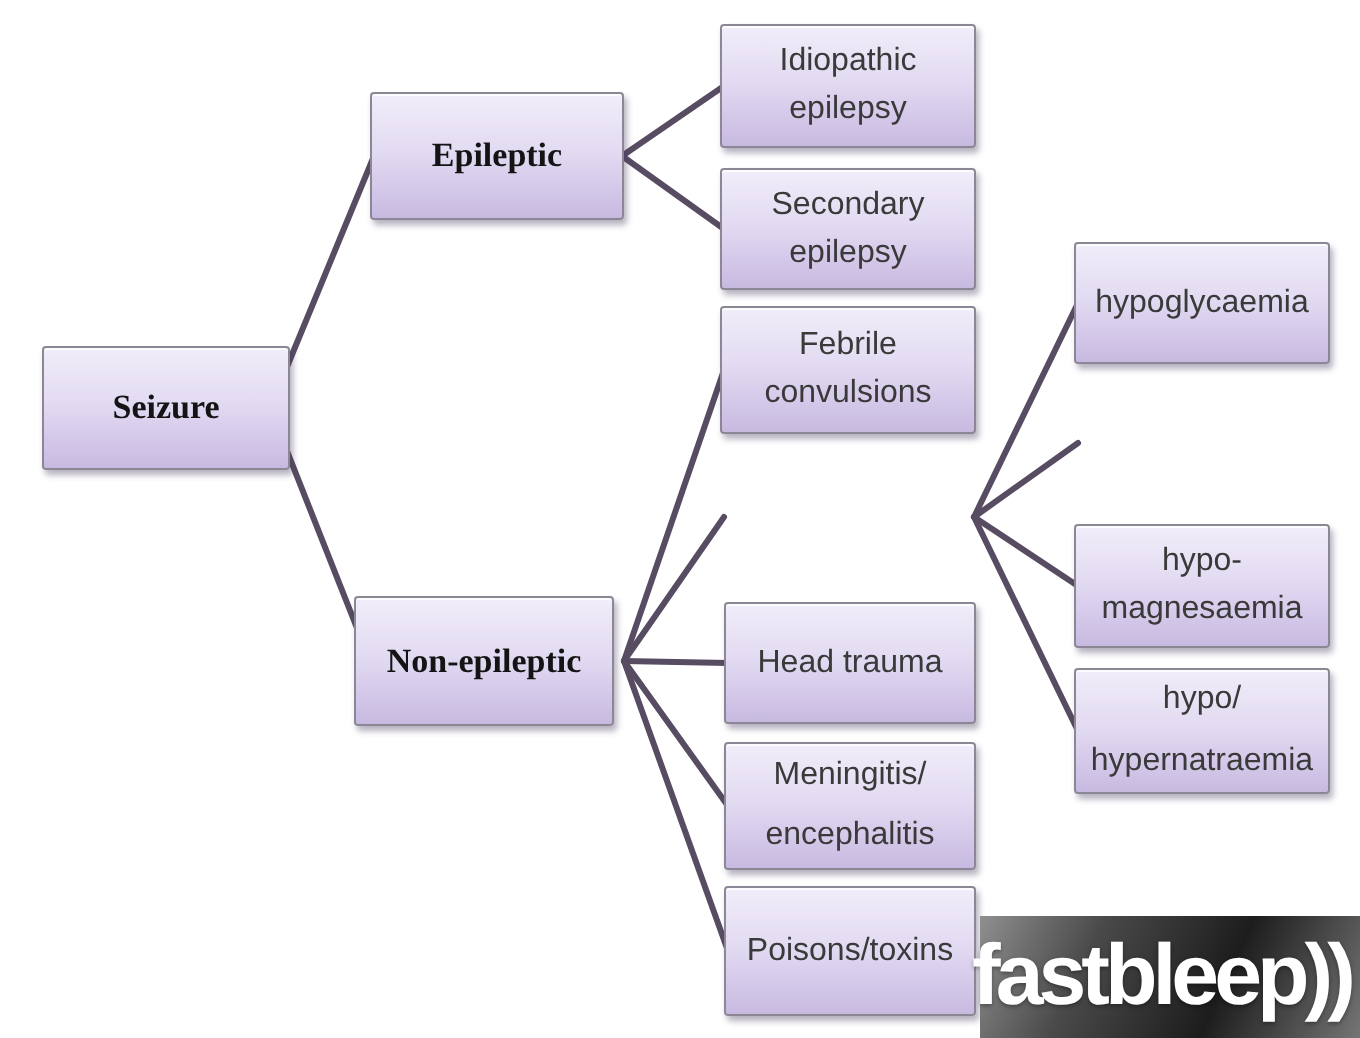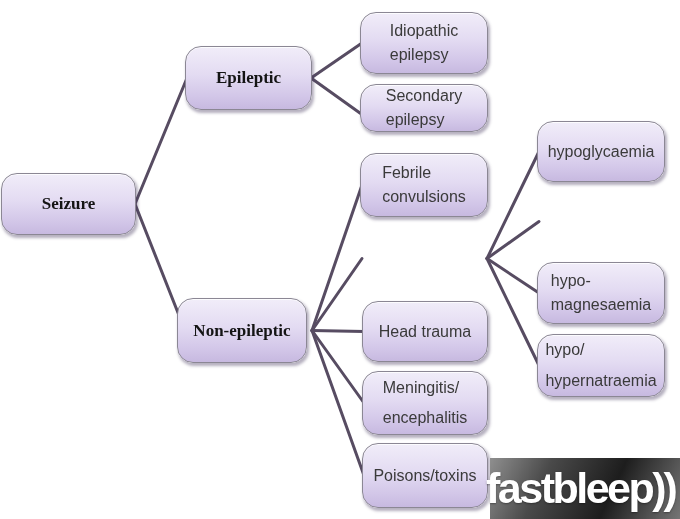--- a/index.html
+++ b/index.html
@@ -17,27 +17,27 @@
     width: 680px; height: 519px;
   }
   #edges line {
     stroke-width: 3;
     stroke-linecap: round;
   }
   .node {
     position: absolute;
     box-sizing: border-box;
     border: 1px solid #8b8794;
-    border-radius: 16px;
+    border-radius: 2px;
     background: linear-gradient(to bottom, #f1edf9 0%, #e3dbf2 45%, #d2c6e8 80%, #c7b9e0 100%);
     box-shadow: 1.5px 2.5px 3px rgba(70, 58, 95, 0.40), inset 0 1px 0 rgba(255,255,255,0.8);
     display: flex;
     align-items: center;
     justify-content: center;
-    text-align: left;
+    text-align: center;
     white-space: pre-line;
     font-size: 16px;
     line-height: 1.5;
     color: #3a3a3a;
     padding: 2px 4px;
   }
   .node.bold {
     font-weight: bold;
     font-size: 17px;
     color: #141414;
@@ -90,26 +90,26 @@
       <line x1="312" y1="330.5" x2="362" y2="258.5" stroke="#574c62"></line>
       <line x1="312" y1="330.5" x2="364" y2="331.5" stroke="#574c62"></line>
       <line x1="312" y1="330.5" x2="364" y2="403" stroke="#574c62"></line>
       <line x1="312" y1="330.5" x2="364" y2="475.5" stroke="#574c62"></line>
       <line x1="487" y1="258.5" x2="539" y2="151.5" stroke="#574c62"></line>
       <line x1="487" y1="258.5" x2="539" y2="221.5" stroke="#574c62"></line>
       <line x1="487" y1="258.5" x2="539" y2="293" stroke="#574c62"></line>
       <line x1="487" y1="258.5" x2="539" y2="365.5" stroke="#574c62"></line>
     </svg>
 
-  <div class="node bold" style="left: 1px; top: 173px; width: 135px; height: 62px;">Seizure</div>
+  <div class="node bold" style="left: 21px; top: 173px; width: 124px; height: 62px;">Seizure</div>
   <div class="node bold" style="left: 185px; top: 46px; width: 127px; height: 64px;">Epileptic</div>
   <div class="node bold" style="left: 177px; top: 298px; width: 130px; height: 65px;">Non-epileptic</div>
   <div class="node" style="left: 360px; top: 12px; width: 128px; height: 62px;">Idiopathic
 epilepsy</div>
-  <div class="node" style="left: 360px; top: 84px; width: 128px; height: 48px;">Secondary
+  <div class="node" style="left: 360px; top: 84px; width: 128px; height: 61px;">Secondary
 epilepsy</div>
   <div class="node" style="left: 360px; top: 153px; width: 128px; height: 64px;">Febrile
 convulsions</div>
   <div class="node" style="left: 362px; top: 301px; width: 126px; height: 61px;">Head trauma</div>
   <div class="node loose" style="left: 362px; top: 371px; width: 126px; height: 64px;">Meningitis/
 encephalitis</div>
   <div class="node" style="left: 362px; top: 443px; width: 126px; height: 65px;">Poisons/toxins</div>
   <div class="node" style="left: 537px; top: 121px; width: 128px; height: 61px;">hypoglycaemia</div>
   <div class="node loose" style="left: 537px; top: 334px; width: 128px; height: 63px;">hypo/
 hypernatraemia</div>

